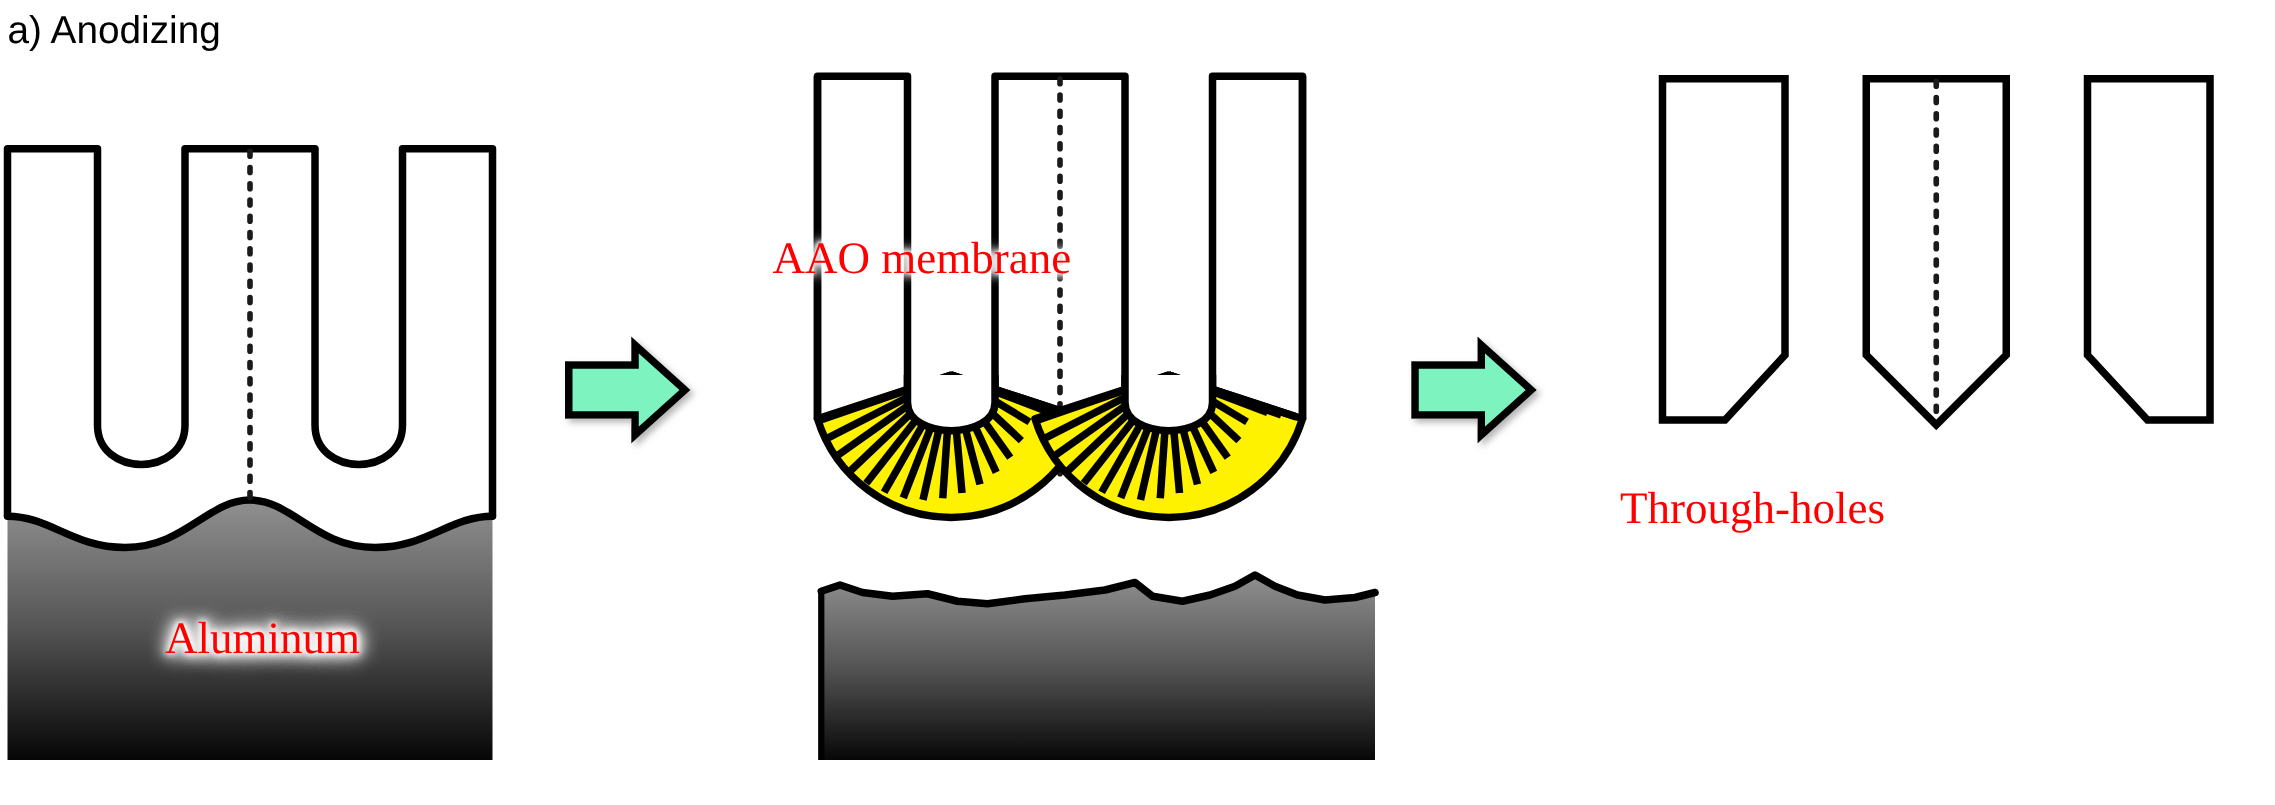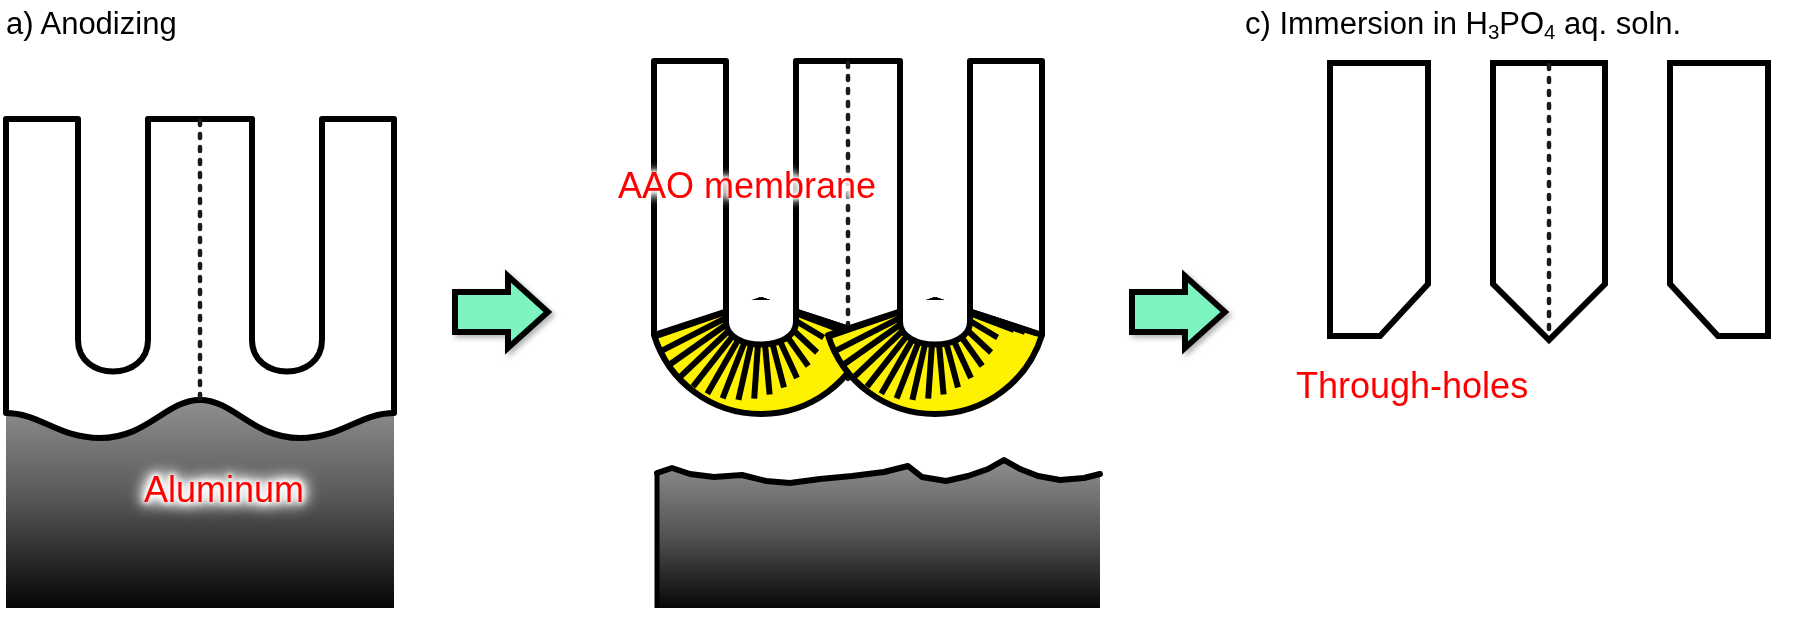--- a/index.html
+++ b/index.html
@@ -40,51 +40,51 @@
   .svg-layer {
     position: absolute;
     left: 0;
     top: 0;
     width: 1820px;
     height: 644px;
   }
 
   .red-label {
     position: absolute;
-    font-family: Liberation Sans, sans-serif;
+    font-family: Liberation Serif, serif;
     color: #FF0000;
     white-space: nowrap;
     line-height: 1;
     font-weight: 400;
+    margin-top: 20px;
   }
   .glow-strong {
     text-shadow:
       0 0 5px #fff, 0 0 5px #fff, 0 0 9px #fff, 0 0 9px #fff,
       0 0 14px #fff, 0 0 14px #fff, 0 0 18px #fff, 0 0 18px #fff,
       0 0 22px #fff;
   }
   .glow-soft {
     text-shadow:
       0 0 4px #fff, 0 0 4px #fff, 0 0 8px #fff, 0 0 8px #fff,
       0 0 12px #fff, 0 0 12px #fff;
   }
   #label-aao-film      { left: 120px;  top: 230px;  font-size: 36px; }
-  #label-aluminum      { left: 124px;  top: 472px;  font-size: 36px; padding-left: 20px; }
+  #label-aluminum      { left: 112px;  top: 472px;  font-size: 36px; padding-left: 20px; }
   #label-aao-membrane  { left: 618px;  top: 168px;  font-size: 36px; }
   #label-through-holes { left: 1296px; top: 368px;  font-size: 36px; }
 </style>
 </head>
 <body>
 
 <div id="figure">
 
   <div class="panel-title" id="title-a">a) Anodizing</div>
 
 
-  <div class="panel-title" id="title-c"><span>c) Immersion in H</span><sub>3</sub><span>PO</span><sub>4</sub><span> aq. soln.</span></div>
 
   <svg class="svg-layer" viewBox="0 0 1820 644" width="1820" height="644" xmlns="http://www.w3.org/2000/svg">
     <defs>
       <linearGradient id="alGrad" x1="0" y1="0" x2="0" y2="1">
         <stop offset="0%" stop-color="#909090"></stop>
         <stop offset="45%" stop-color="#5a5a5a"></stop>
         <stop offset="100%" stop-color="#060606"></stop>
       </linearGradient>
       <linearGradient id="alGradB" x1="0" y1="0" x2="0" y2="1">
         <stop offset="0%" stop-color="#8f8f8f"></stop>

